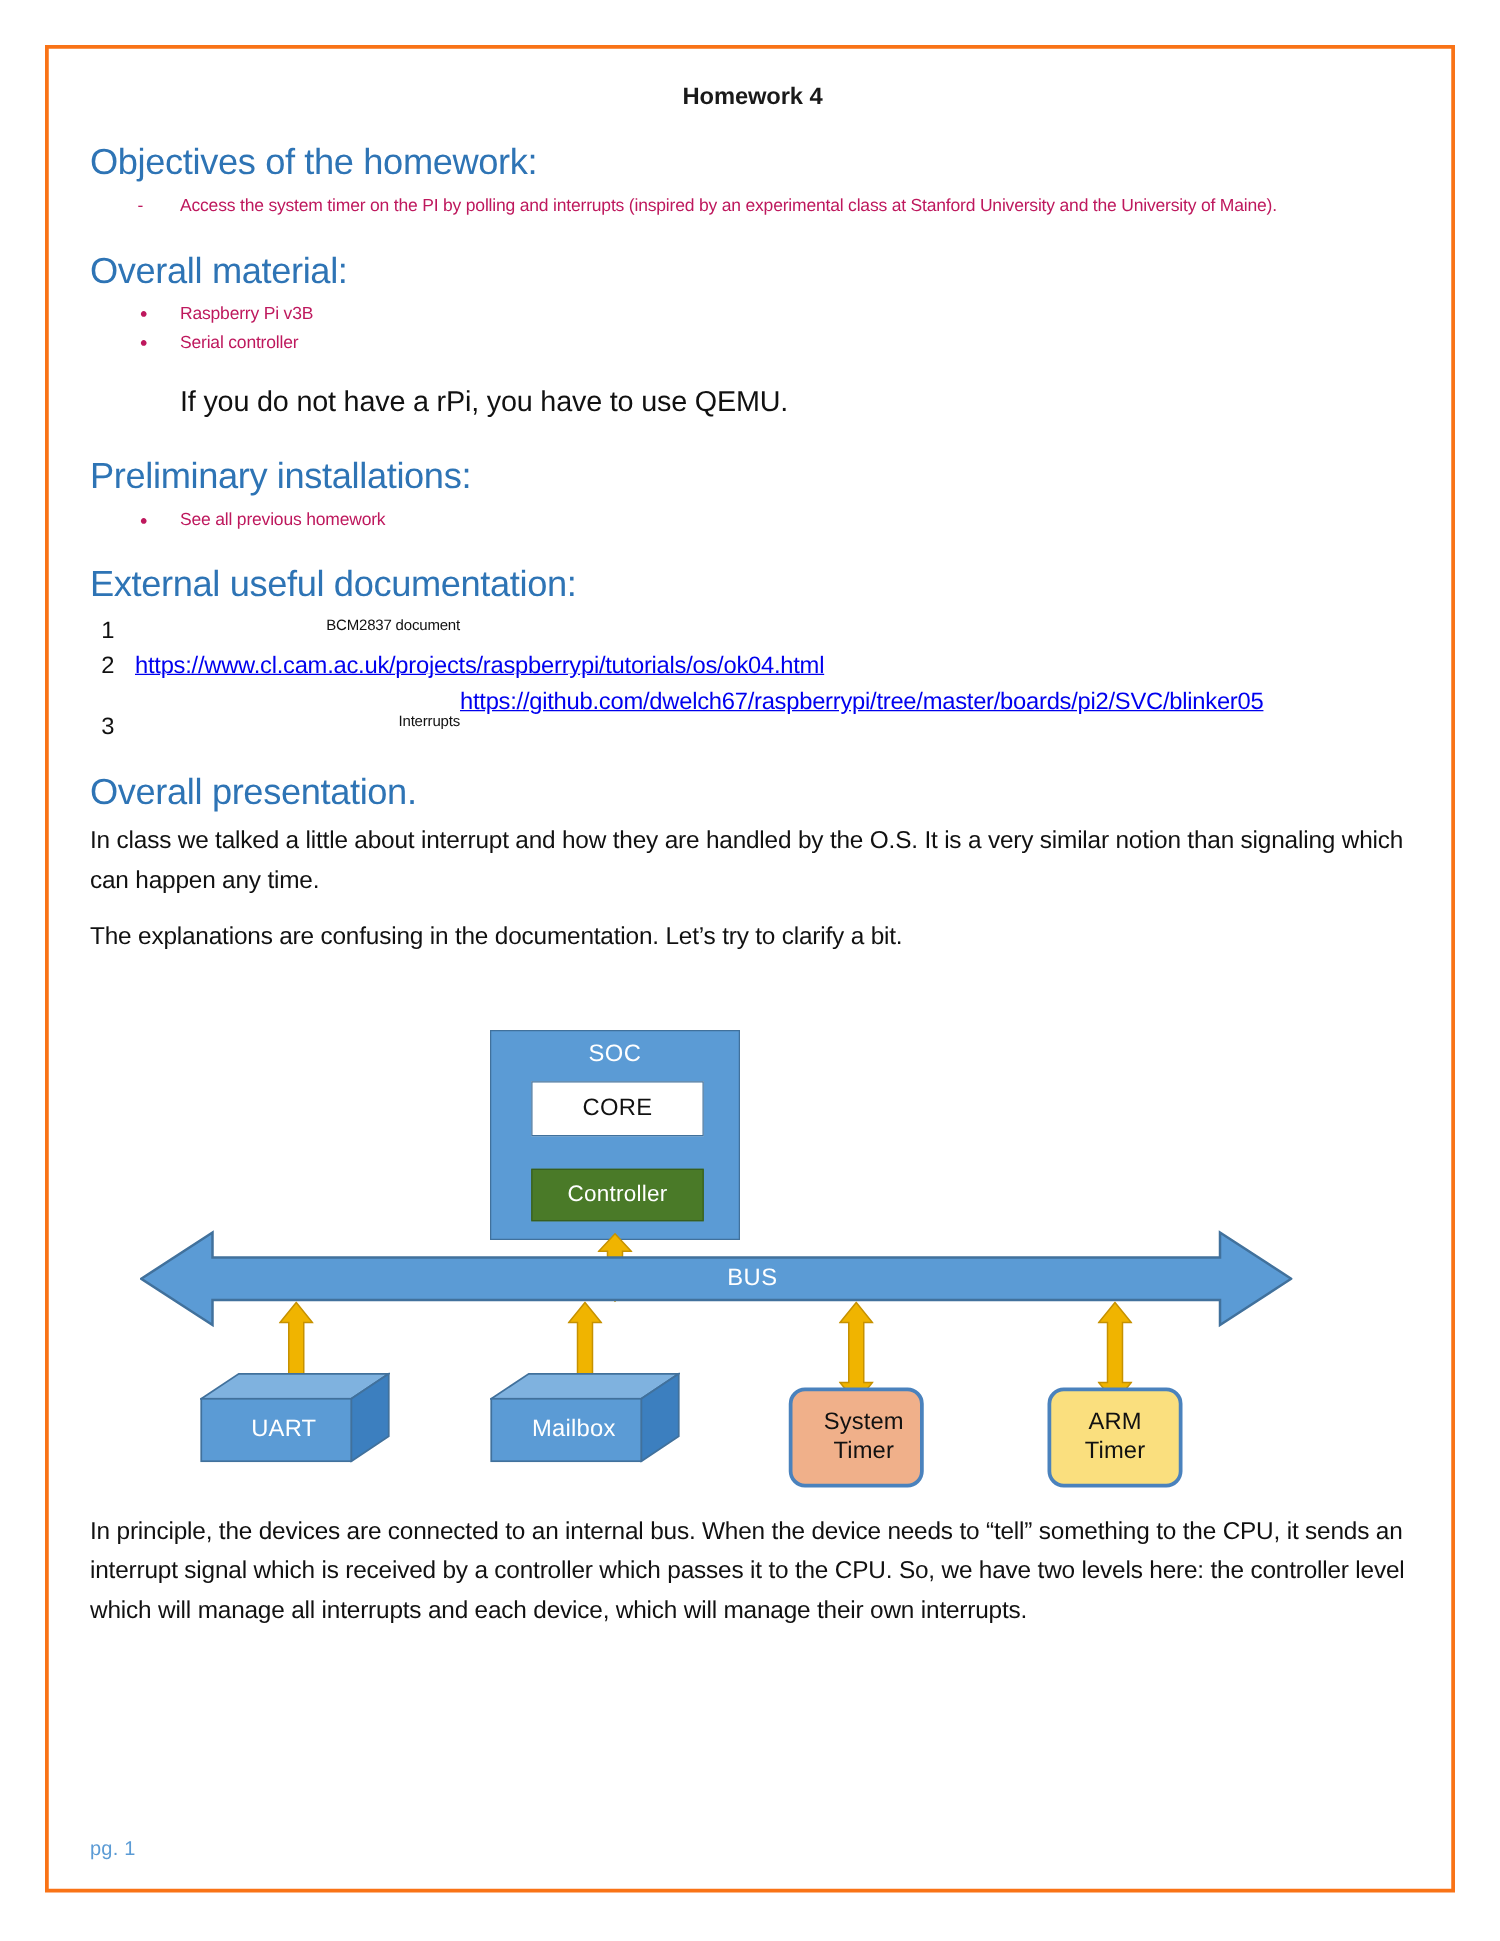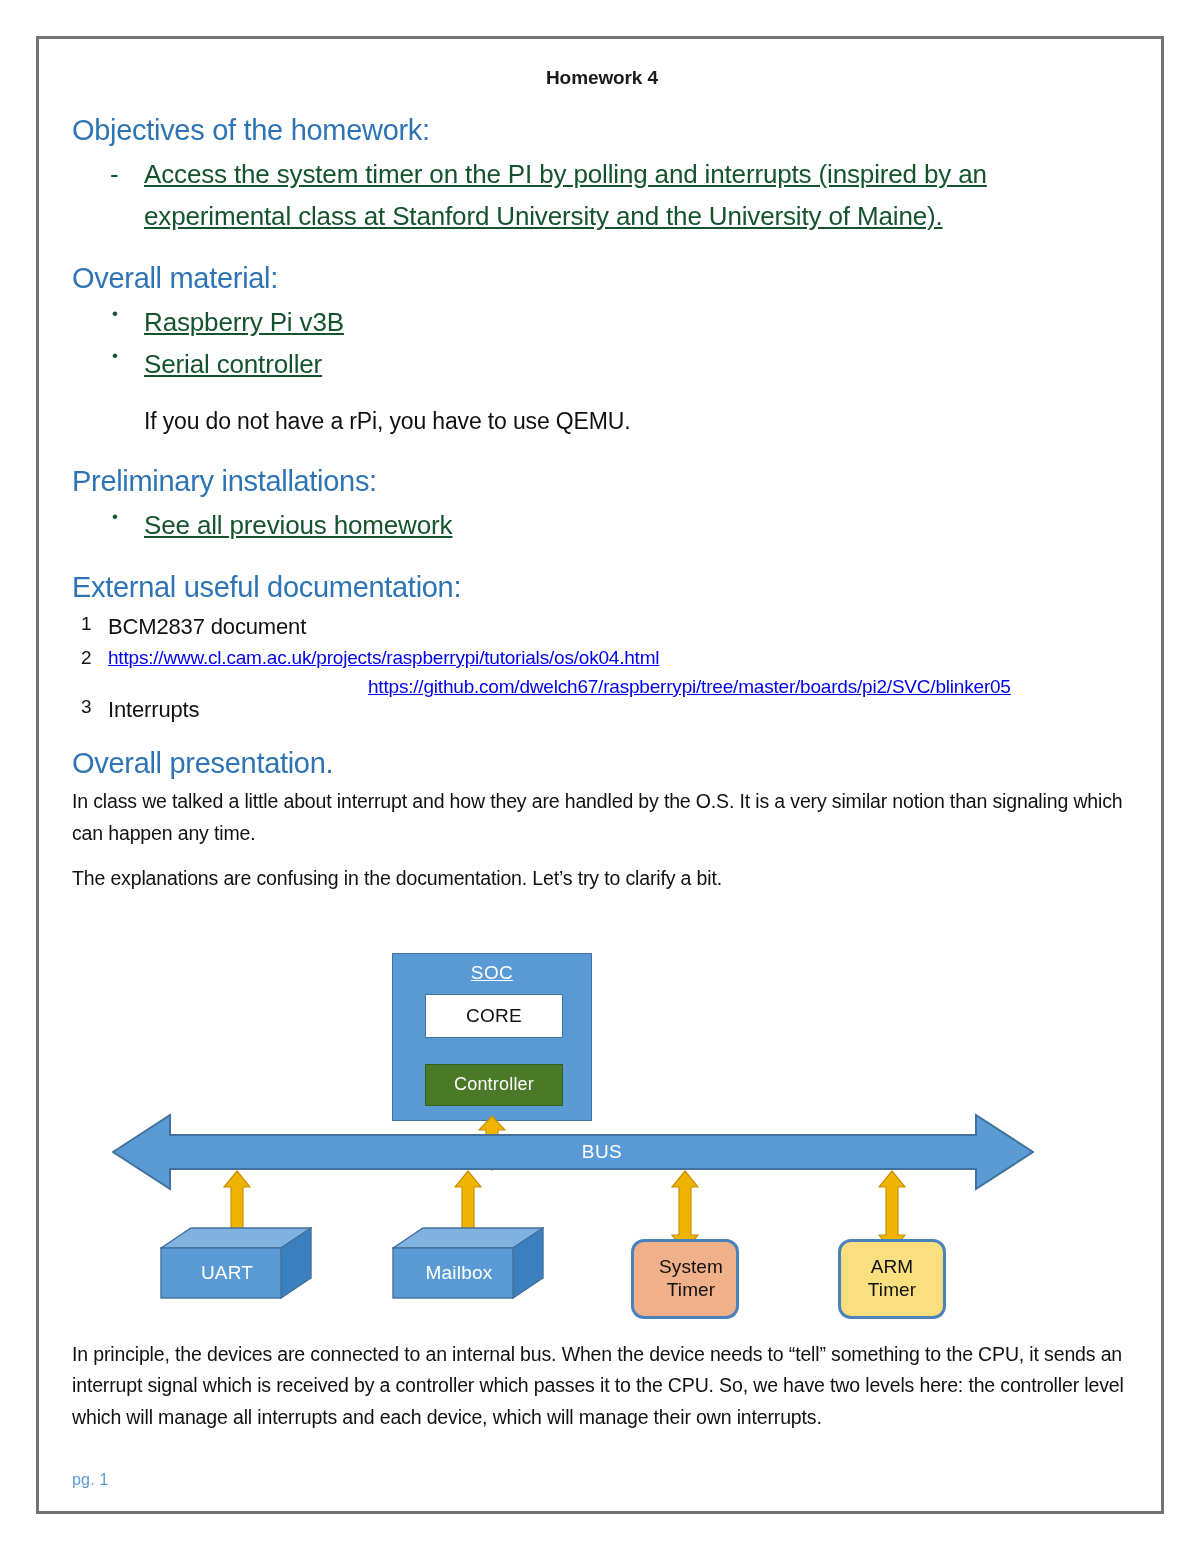--- a/index.html
+++ b/index.html
@@ -14,21 +14,21 @@
     font-family: "Liberation Sans", sans-serif;
     position: relative;
     overflow: hidden;
   }
   .page {
     position: absolute;
     left: 36px;
     top: 36px;
     width: 1128px;
     height: 1478px;
-    border: 3px solid #737373;
+    border: 3px solid #f97316;
     background: #ffffff;
   }
   .page-inner {
     position: absolute;
     left: 33px;
     top: 20px;
     width: 1060px;
     height: 1430px;
   }
 
@@ -59,27 +59,26 @@
     margin: 0 0 14px 0;
     letter-spacing: -0.15px;
   }
 
   ul.dash-list, ul.bullet-list {
     margin: 0 0 0 0;
     padding: 0;
     list-style: none;
   }
   ul.dash-list li, ul.bullet-list li {
-    font-size: 26px;
-    color: #14532d;
+    font-size: 14px;
+    color: #be185d;
     line-height: 1.62;
     position: relative;
     padding-left: 72px;
     letter-spacing: -0.15px;
-    text-decoration: underline;
   }
   ul.dash-list li::before {
     content: "-";
     position: absolute;
     left: 38px;
     top: 0;
   }
   ul.bullet-list li::before {
     content: "\2022";
     position: absolute;
@@ -110,24 +109,25 @@
     flex: 0 0 36px;
     font-size: 19px;
     color: #111;
     text-align: left;
     padding-left: 9px;
     line-height: 1.52;
   }
   .doc-row .label {
     width: 260px;
     flex: 0 0 260px;
-    font-size: 22px;
+    font-size: 12px;
     color: #111;
     line-height: 1.52;
     letter-spacing: -0.15px;
+    text-align: right;
   }
   .doc-row .link-col {
     flex: 1 1 auto;
     font-size: 19px;
     line-height: 1.52;
   }
   a.doclink {
     color: #0000EE;
     text-decoration: underline;
     letter-spacing: -0.2px;
@@ -150,21 +150,20 @@
     height: 168px;
     background: #5B9BD5;
     border: 1px solid #41719C;
   }
   .soc-label {
     color: #ffffff;
     font-size: 19px;
     text-align: center;
     padding-top: 8px;
     letter-spacing: 0.4px;
-    text-decoration: underline;
   }
   .core-box {
     position: absolute;
     left: 32px;
     top: 40px;
     width: 138px;
     height: 44px;
     background: #ffffff;
     border: 1px solid #41719C;
     display: flex;

